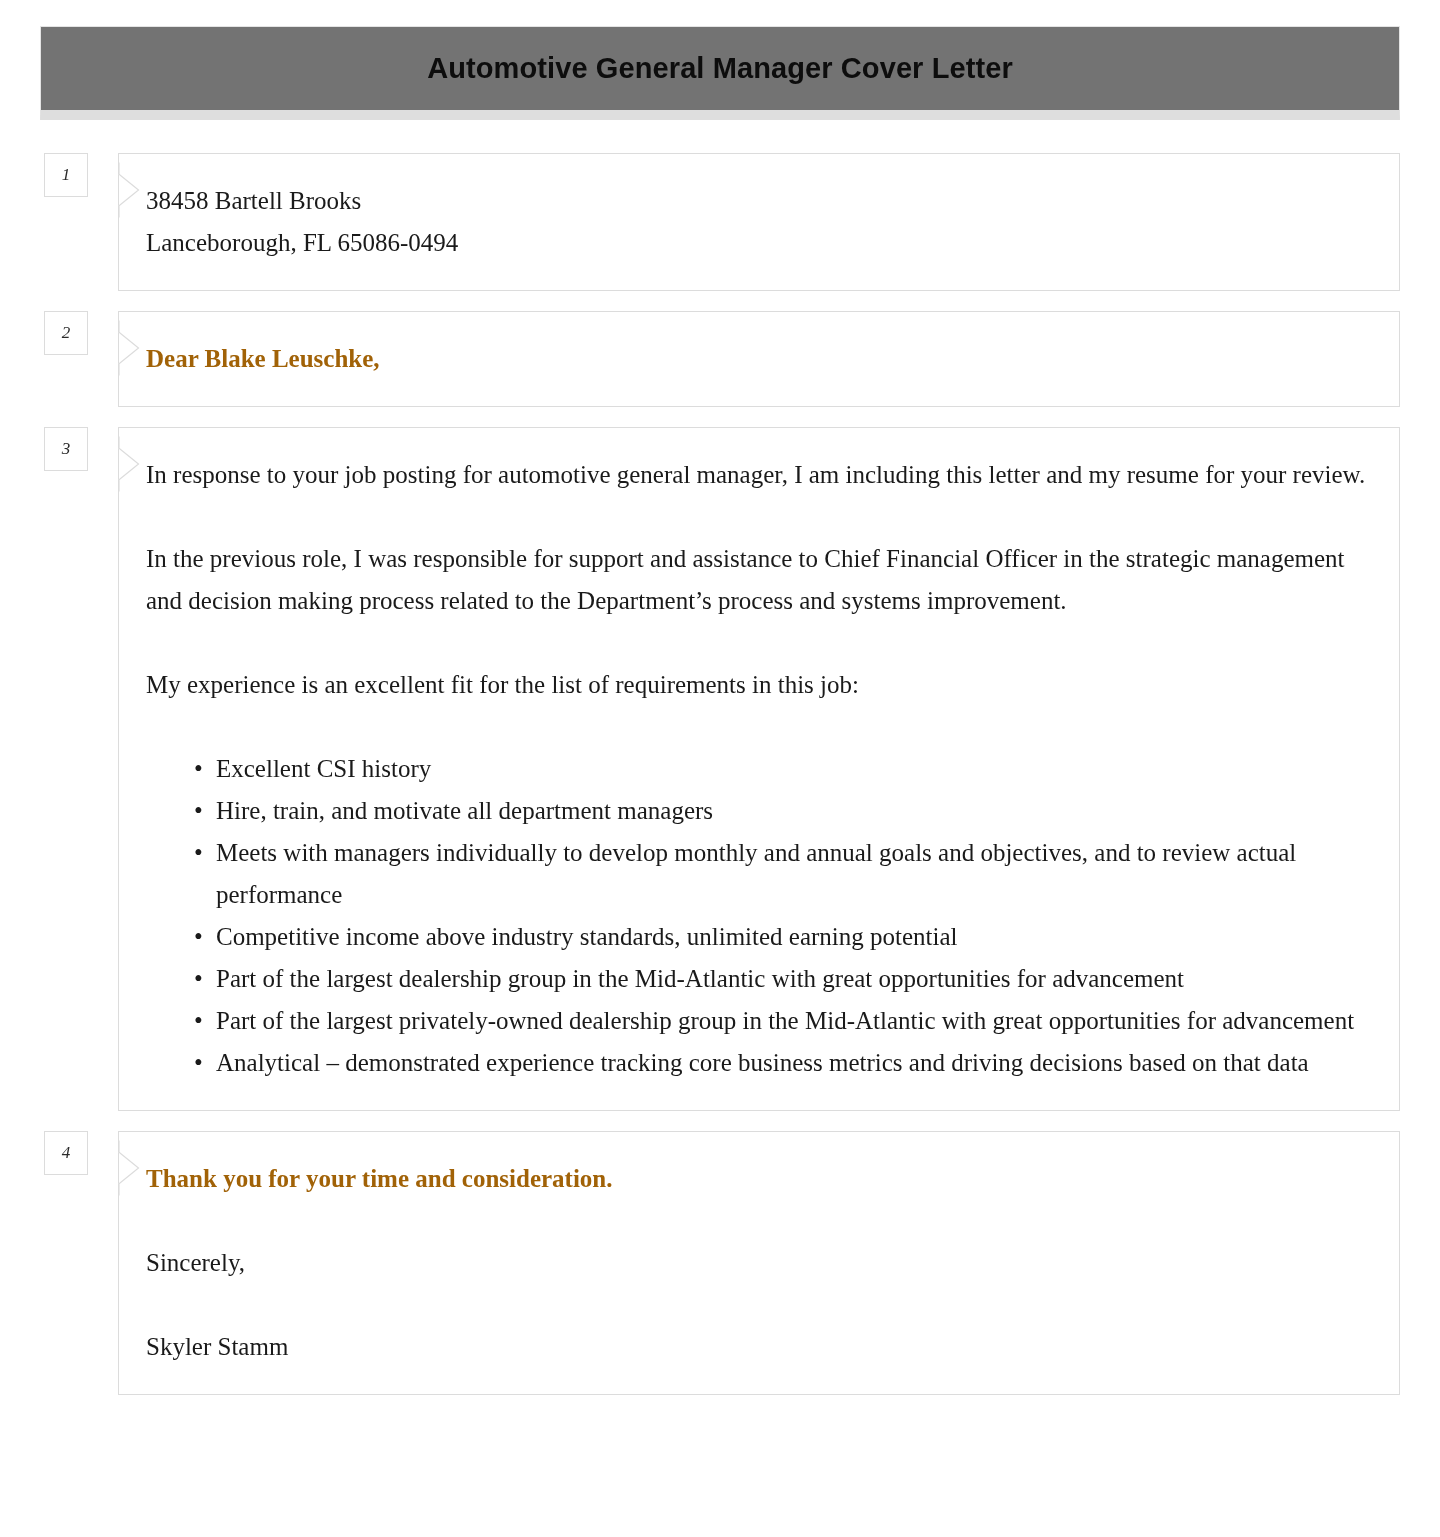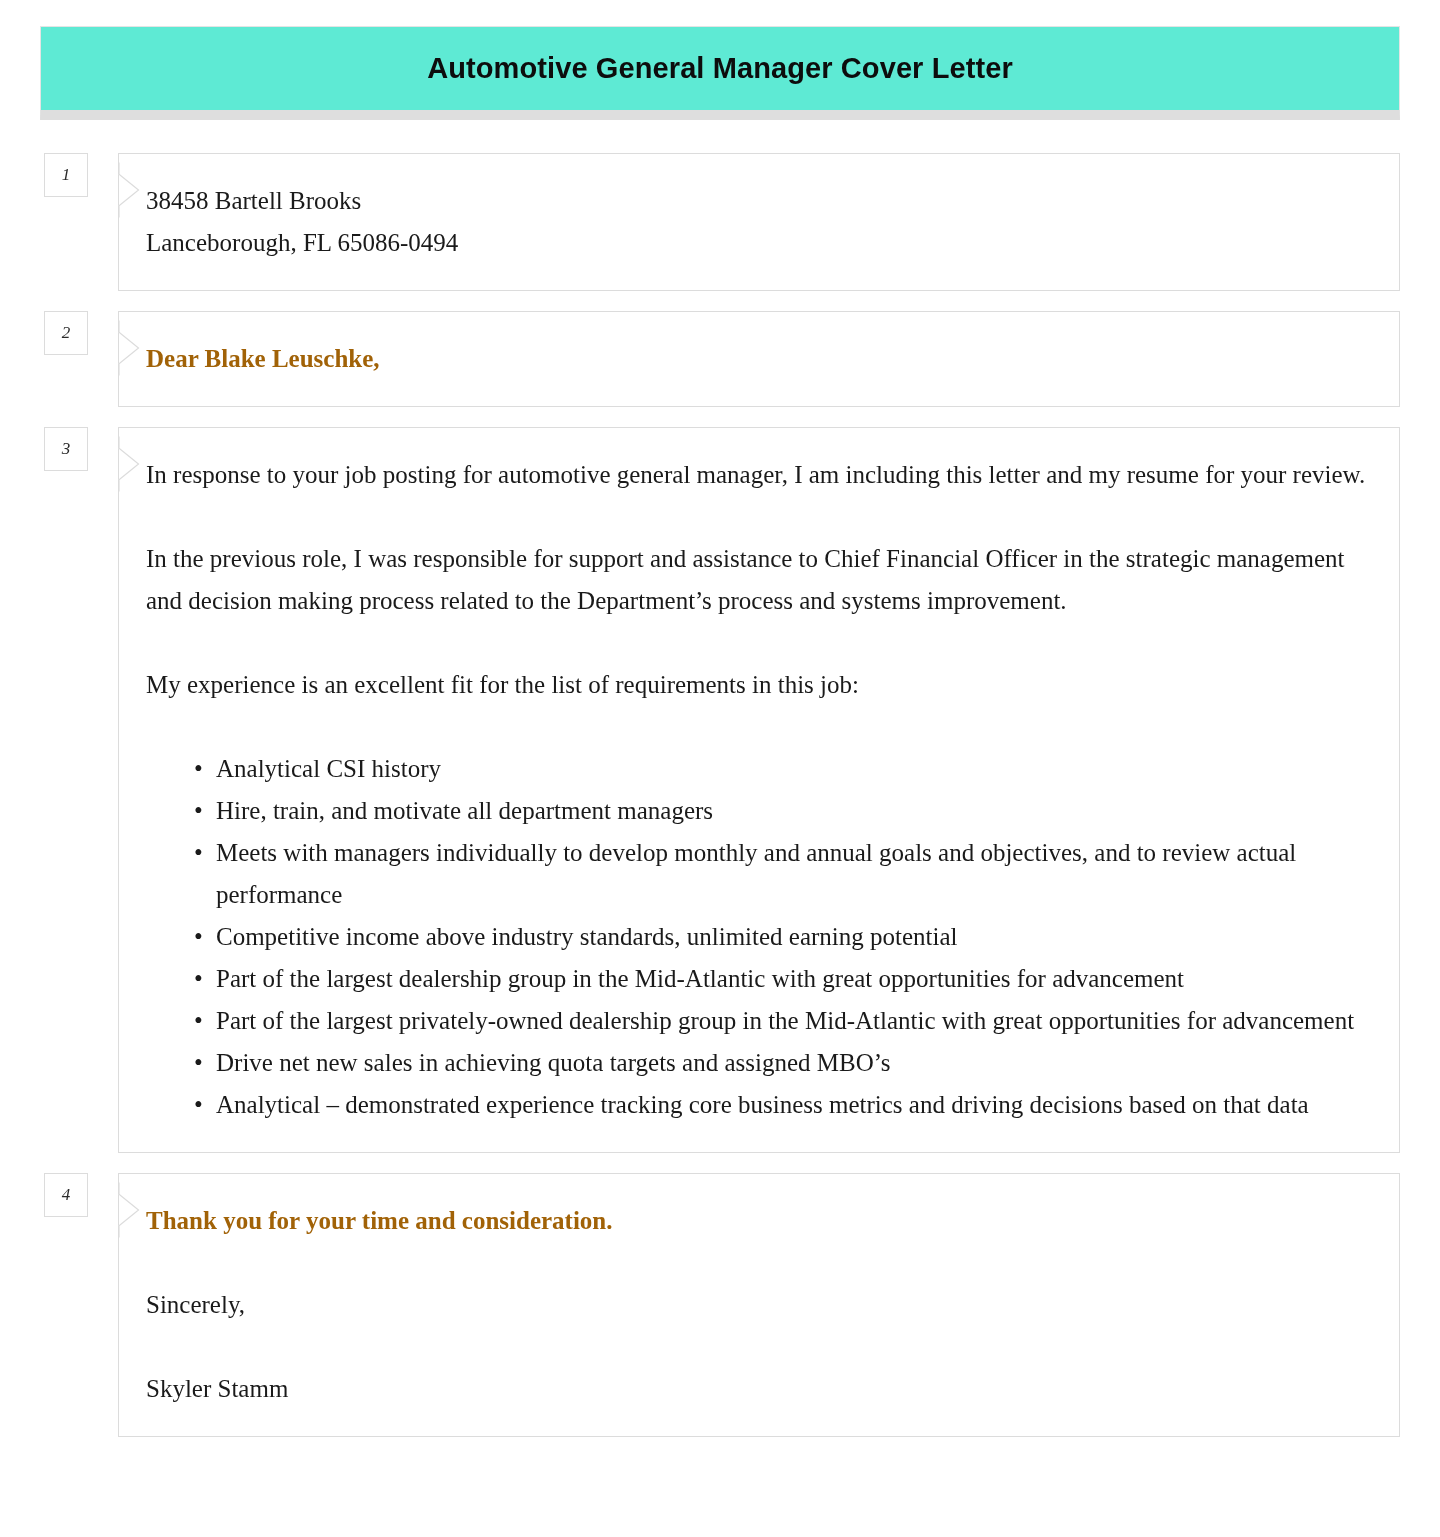--- a/index.html
+++ b/index.html
@@ -17,21 +17,21 @@
 
   .page {
     width: 1440px;
     padding: 0;
     box-sizing: border-box;
   }
 
   
   .doc-header {
     margin: 26px 40px 0 40px;
-    background: #5eead4;
+    background: #737373;
     border: 1px solid #e4e4e4;
     border-bottom: 10px solid #dedede;
     box-sizing: border-box;
     height: 94px;
     display: flex;
     align-items: center;
     justify-content: center;
   }
   .doc-title {
     font-family: "Liberation Sans", "DejaVu Sans", sans-serif;
@@ -195,27 +195,26 @@
       <div class="panel">
         <span class="notch-stroke">
           <svg width="28" height="56" viewBox="0 0 28 56">
             <polyline points="1,0.5 1,12.3 20.5,28 1,43.7 1,55.5" fill="none" stroke="#dcdcdc" stroke-width="1.2"></polyline>
           </svg>
         </span>
         <p class="para">In response to your job posting for automotive general manager, I am including this letter and my resume for your review.</p>
         <p class="para">In the previous role, I was responsible for support and assistance to Chief Financial Officer in the strategic management and decision making process related to the Department’s process and systems improvement.</p>
         <p class="para">My experience is an excellent fit for the list of requirements in this job:</p>
         <ul class="reqs">
-          <li>Analytical CSI history</li>
+          <li>Excellent CSI history</li>
           <li>Hire, train, and motivate all department managers</li>
           <li>Meets with managers individually to develop monthly and annual goals and objectives, and to review actual performance</li>
           <li>Competitive income above industry standards, unlimited earning potential</li>
           <li>Part of the largest dealership group in the Mid-Atlantic with great opportunities for advancement</li>
           <li>Part of the largest privately-owned dealership group in the Mid-Atlantic with great opportunities for advancement</li>
-          <li>Drive net new sales in achieving quota targets and assigned MBO’s</li>
           <li>Analytical – demonstrated experience tracking core business metrics and driving decisions based on that data</li>
         </ul>
       </div>
     </div>
 
     <div class="section">
       <div class="badge">4</div>
       <div class="panel">
         <span class="notch-stroke">
           <svg width="28" height="56" viewBox="0 0 28 56">

